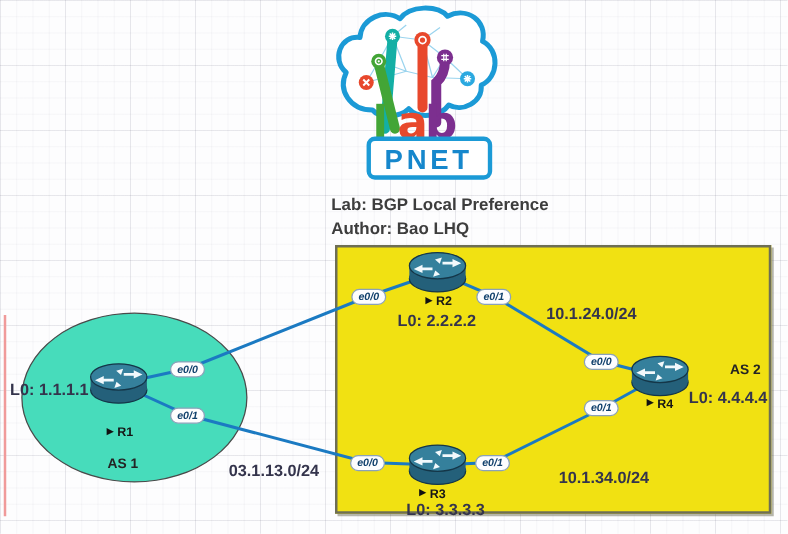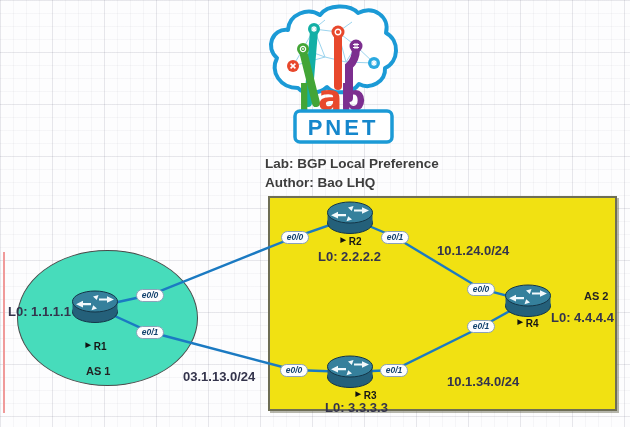--- a/index.html
+++ b/index.html
@@ -145,21 +145,21 @@
   <div class="abs pill" style="left:467px;top:320px;">e0/1</div>
 
   <div class="abs rlabel" style="left:66px;top:325px;margin-top:16px;">
     <span class="play">▶</span>
     <span>R1</span>
   </div>
   <div class="abs rlabel" style="left:321px;top:236px;">
     <span class="play">▶</span>
     <span>R2</span>
   </div>
-  <div class="abs rlabel" style="left:336px;top:390px;">
+  <div class="abs rlabel" style="left:316px;top:390px;">
     <span class="play">▶</span>
     <span>R3</span>
   </div>
   <div class="abs rlabel" style="left:498px;top:318px;">
     <span class="play">▶</span>
     <span>R4</span>
   </div>
 
   <div class="abs lo" style="left:8px;top:304px;">L0: 1.1.1.1</div>
   <div class="abs lo" style="left:318px;top:249px;">L0: 2.2.2.2</div>

